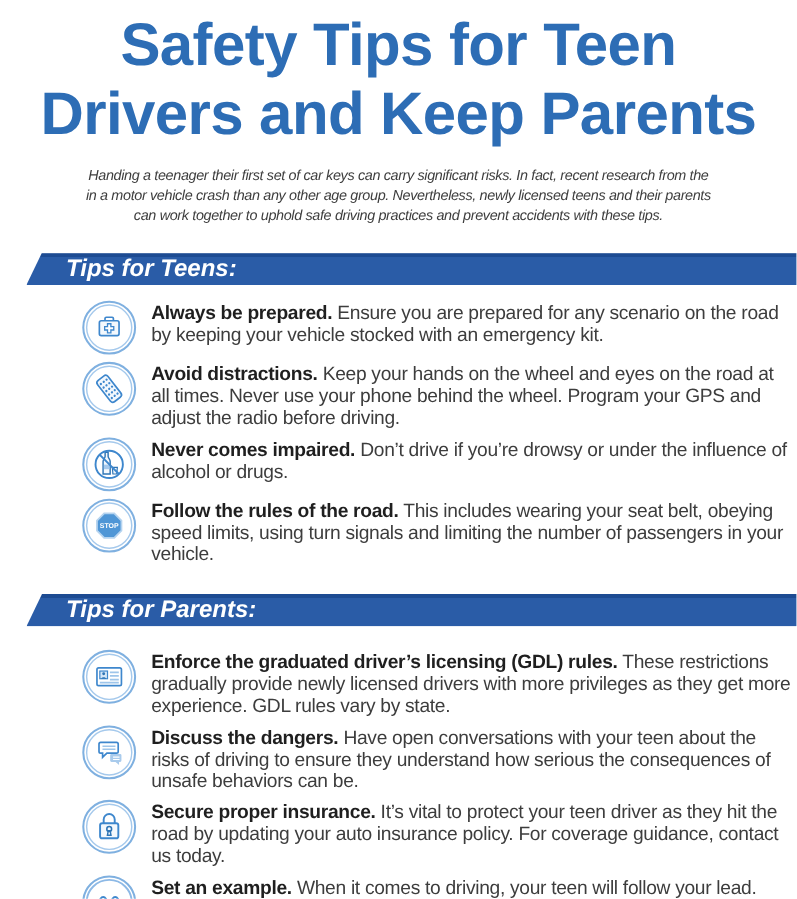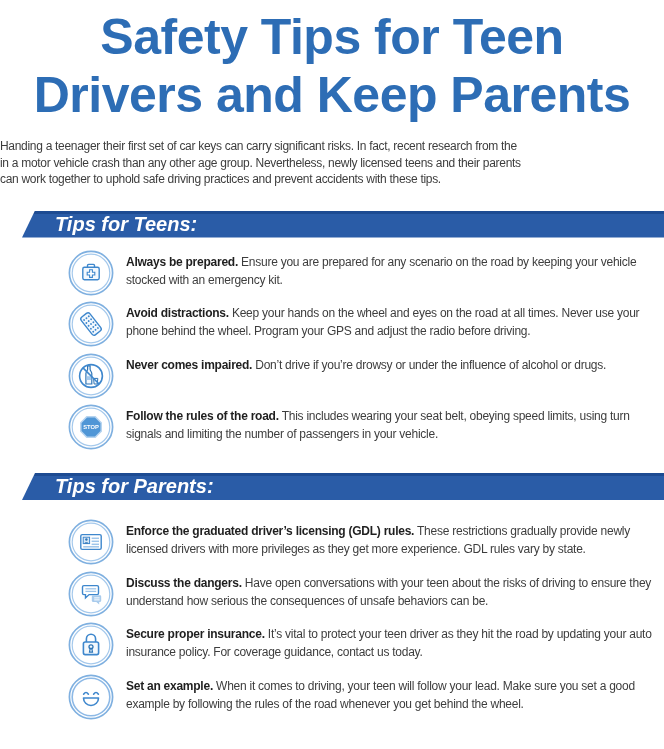--- a/index.html
+++ b/index.html
@@ -20,25 +20,26 @@
     color: #2d6db5;
     font-weight: bold;
     font-size: 50px;
     line-height: 58px;
     letter-spacing: -0.5px;
   }
 
   
   .intro {
     margin-top: 14px;
-    text-align: left;
+    text-align: center;
     color: #3d3d3d;
     font-size: 12px;
     line-height: 16.5px;
     letter-spacing: -0.3px;
+    font-style: italic;
   }
 
   
   .banner {
     margin-top: 23px;
     margin-left: 22px;
     width: 642px;
     height: 27px;
     background: linear-gradient(to bottom, #1d4b92 0px, #1d4b92 3px, #2a5ca7 3px);
     clip-path: polygon(13px 0, 100% 0, 100% 100%, 0 100%);
@@ -64,21 +65,21 @@
   .icon-wrap {
     flex: 0 0 46px;
     width: 46px;
     height: 46px;
     margin-right: 12px;
   }
   .icon-wrap svg { display: block; }
   .item-text {
     width: 548px;
     padding-top: 3px;
-    font-size: 12px;
+    font-size: 16px;
     line-height: 18px;
     letter-spacing: -0.25px;
     color: #3d3d3d;
   }
   .item-text b { color: #1f1f1f; }
 </style>
 </head>
 <body>
 
 <div class="page">

